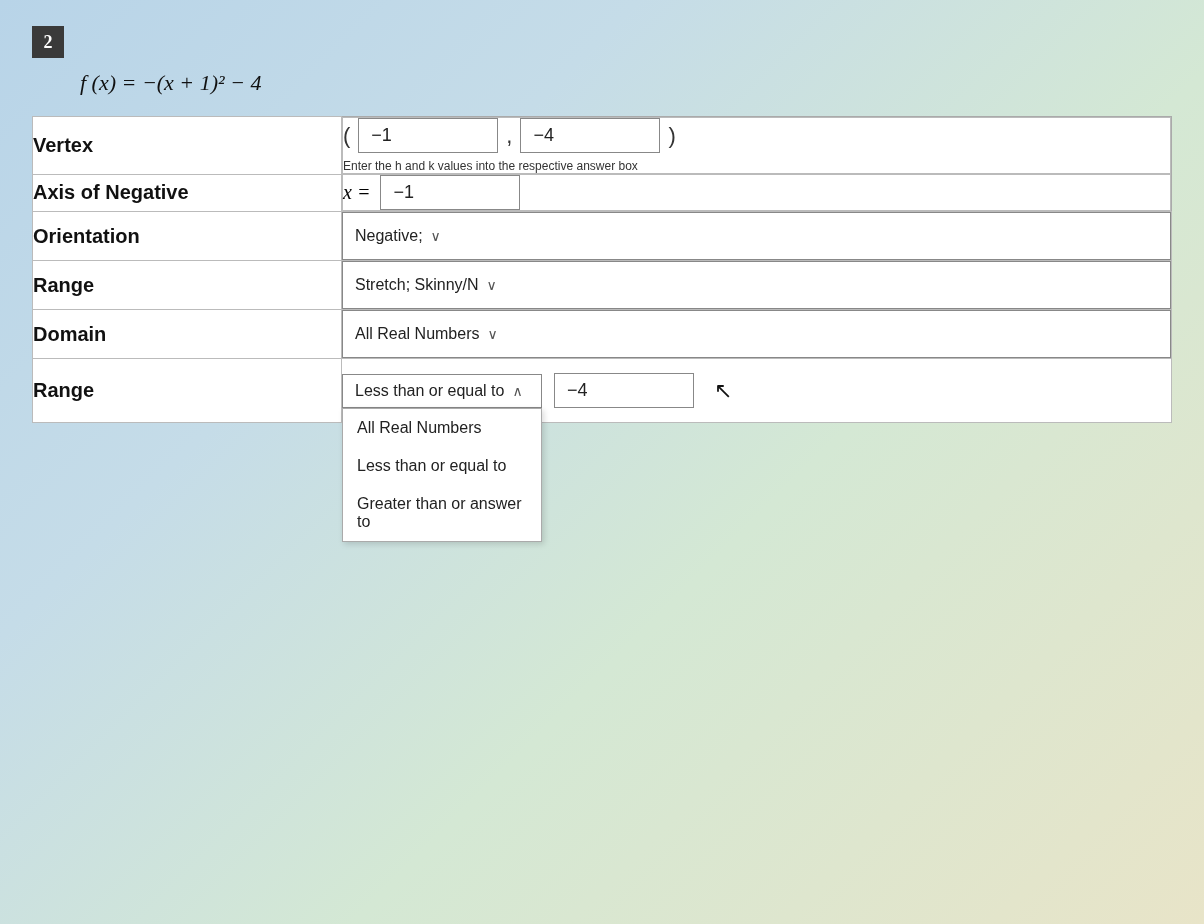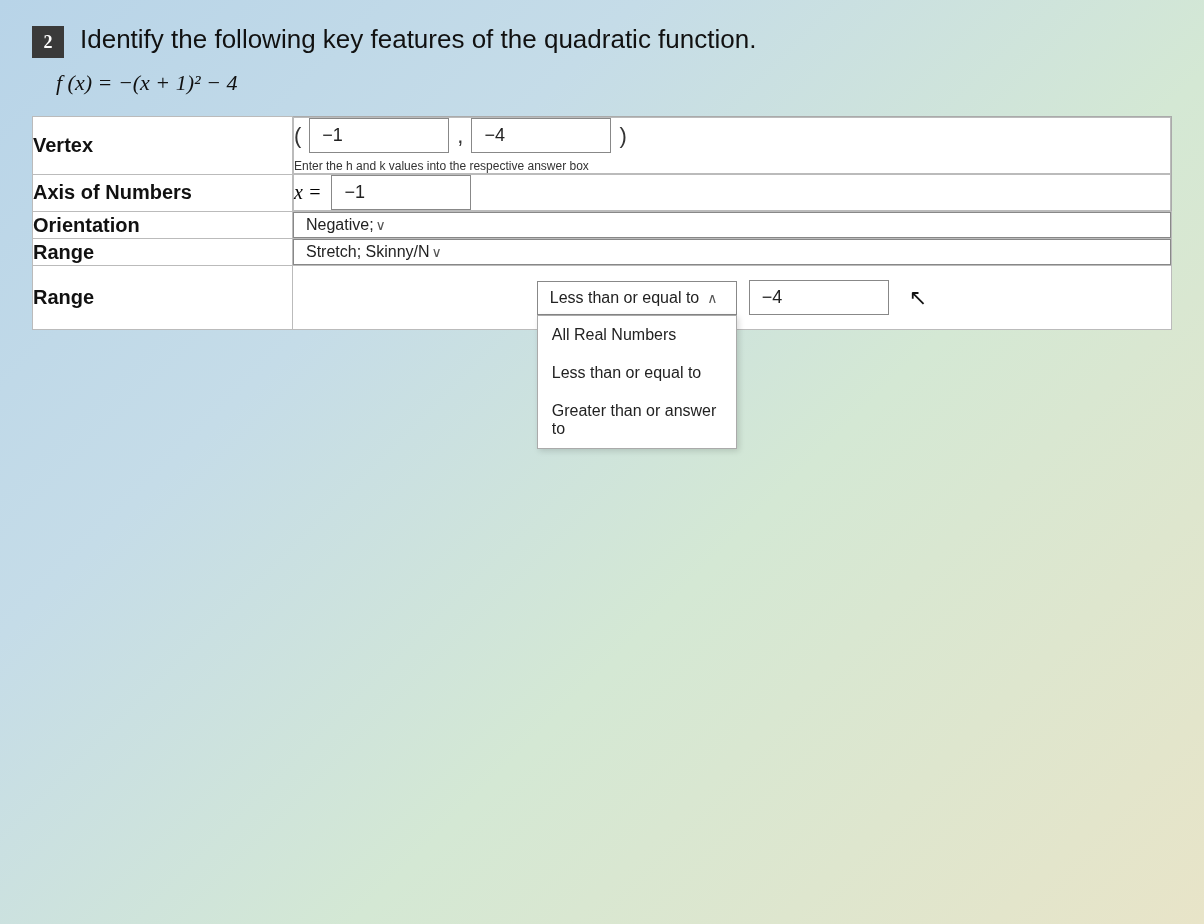--- a/index.html
+++ b/index.html
@@ -37,37 +37,37 @@
     }
     .question-title {
       font-size: 26px;
       font-weight: 500;
       color: #111;
       font-family: Arial, sans-serif;
     }
     .equation {
       font-size: 22px;
       color: #111;
-      margin: 8px 0 20px 24px;
+      margin: 8px 0 20px 48px;
       font-style: italic;
       font-family: 'Times New Roman', serif;
     }
     .main-table {
       border-collapse: collapse;
       width: 100%;
       background: white;
       border: 1.5px solid #aaa;
     }
     .main-table td {
       border: 1px solid #bbb;
       padding: 0;
       vertical-align: middle;
     }
     .label-cell {
-      width: 260px;
+      width: 309px;
       padding: 18px 24px;
       font-size: 20px;
       font-weight: bold;
       color: #111;
       font-family: Arial, sans-serif;
       text-align: left;
     }
     .input-cell {
       padding: 14px 20px;
       font-family: Arial, sans-serif;
@@ -110,27 +110,27 @@
       font-family: 'Times New Roman', serif;
     }
     .axis-label {
       font-size: 20px;
       font-style: italic;
     }
     .select-dropdown {
       border: 1px solid #888;
       background: white;
       font-size: 16px;
-      padding: 3px 12px;
+      padding: 14px 12px;
       color: #222;
       font-family: Arial, sans-serif;
       cursor: pointer;
       display: flex;
       align-items: center;
-      gap: 2px;
+      gap: 8px;
       min-width: 160px;
     }
     .select-dropdown .chevron {
       font-size: 14px;
       color: #555;
     }
     .of-y-text {
       font-size: 20px;
       font-style: italic;
       font-family: 'Times New Roman', serif;
@@ -170,21 +170,20 @@
       padding: 10px 14px;
       font-size: 16px;
       color: #222;
       font-family: Arial, sans-serif;
       cursor: pointer;
     }
     .range-section {
       display: flex;
       flex-direction: column;
       gap: 0;
-      align-items: center;
     }
     .range-top {
       display: flex;
       align-items: center;
       gap: 12px;
       margin-bottom: 14px;
     }
     .cursor-arrow {
       font-size: 22px;
       color: #111;
@@ -195,21 +194,20 @@
       padding-top: 14px;
     }
   </style>
 </head>
 <body>
 
 <div class="page-container">
 
   <div class="question-header">
     <div class="question-number">2</div>
-    <div class="question-title">Identify the following key features of the quadratic function.</div>
   </div>
 
   <div class="equation">
     <span>f (x) = −(x + 1)² − 4</span>
   </div>
 
   <table class="main-table">
 
     <tbody>
         <tr class="vertex-row">
@@ -223,21 +221,21 @@
           <span>,</span>
           <input type="text" class="text-input" value="−4" style="">
           <span>)</span>
         </div>
         <div class="hint-text">Enter the h and k values into the respective answer box</div>
       </td>
     </tr>
 
     <tr class="axis-row">
       <td class="label-cell">
-        <span>Axis of Numbers</span>
+        <span>Axis of Negative</span>
       </td>
       <td class="input-cell">
         <span class="axis-label">x =</span>
         <input type="text" class="text-input" value="−1" style="">
       </td>
     </tr>
 
     <tr>
       <td class="label-cell">
         <span>Orientation</span>
@@ -256,20 +254,31 @@
       </td>
       <td class="input-cell">
         <div class="select-dropdown">
           <span>Stretch; Skinny/N</span>
           <span class="chevron">∨</span>
         </div>
       </td>
     </tr>
 
 
+    <tr>
+      <td class="label-cell">
+        <span>Domain</span>
+      </td>
+      <td class="input-cell domain-row">
+        <div class="select-dropdown" style="min-width:260px;">
+          <span>All Real Numbers</span>
+          <span class="chevron">∨</span>
+        </div>
+      </td>
+    </tr>
 
     <tr>
       <td class="label-cell">
         <span>Range</span>
       </td>
       <td class="input-cell">
         <div class="range-section">
           <div class="range-top">
             <div class="dropdown-open-container">
               <div class="dropdown-selected">

